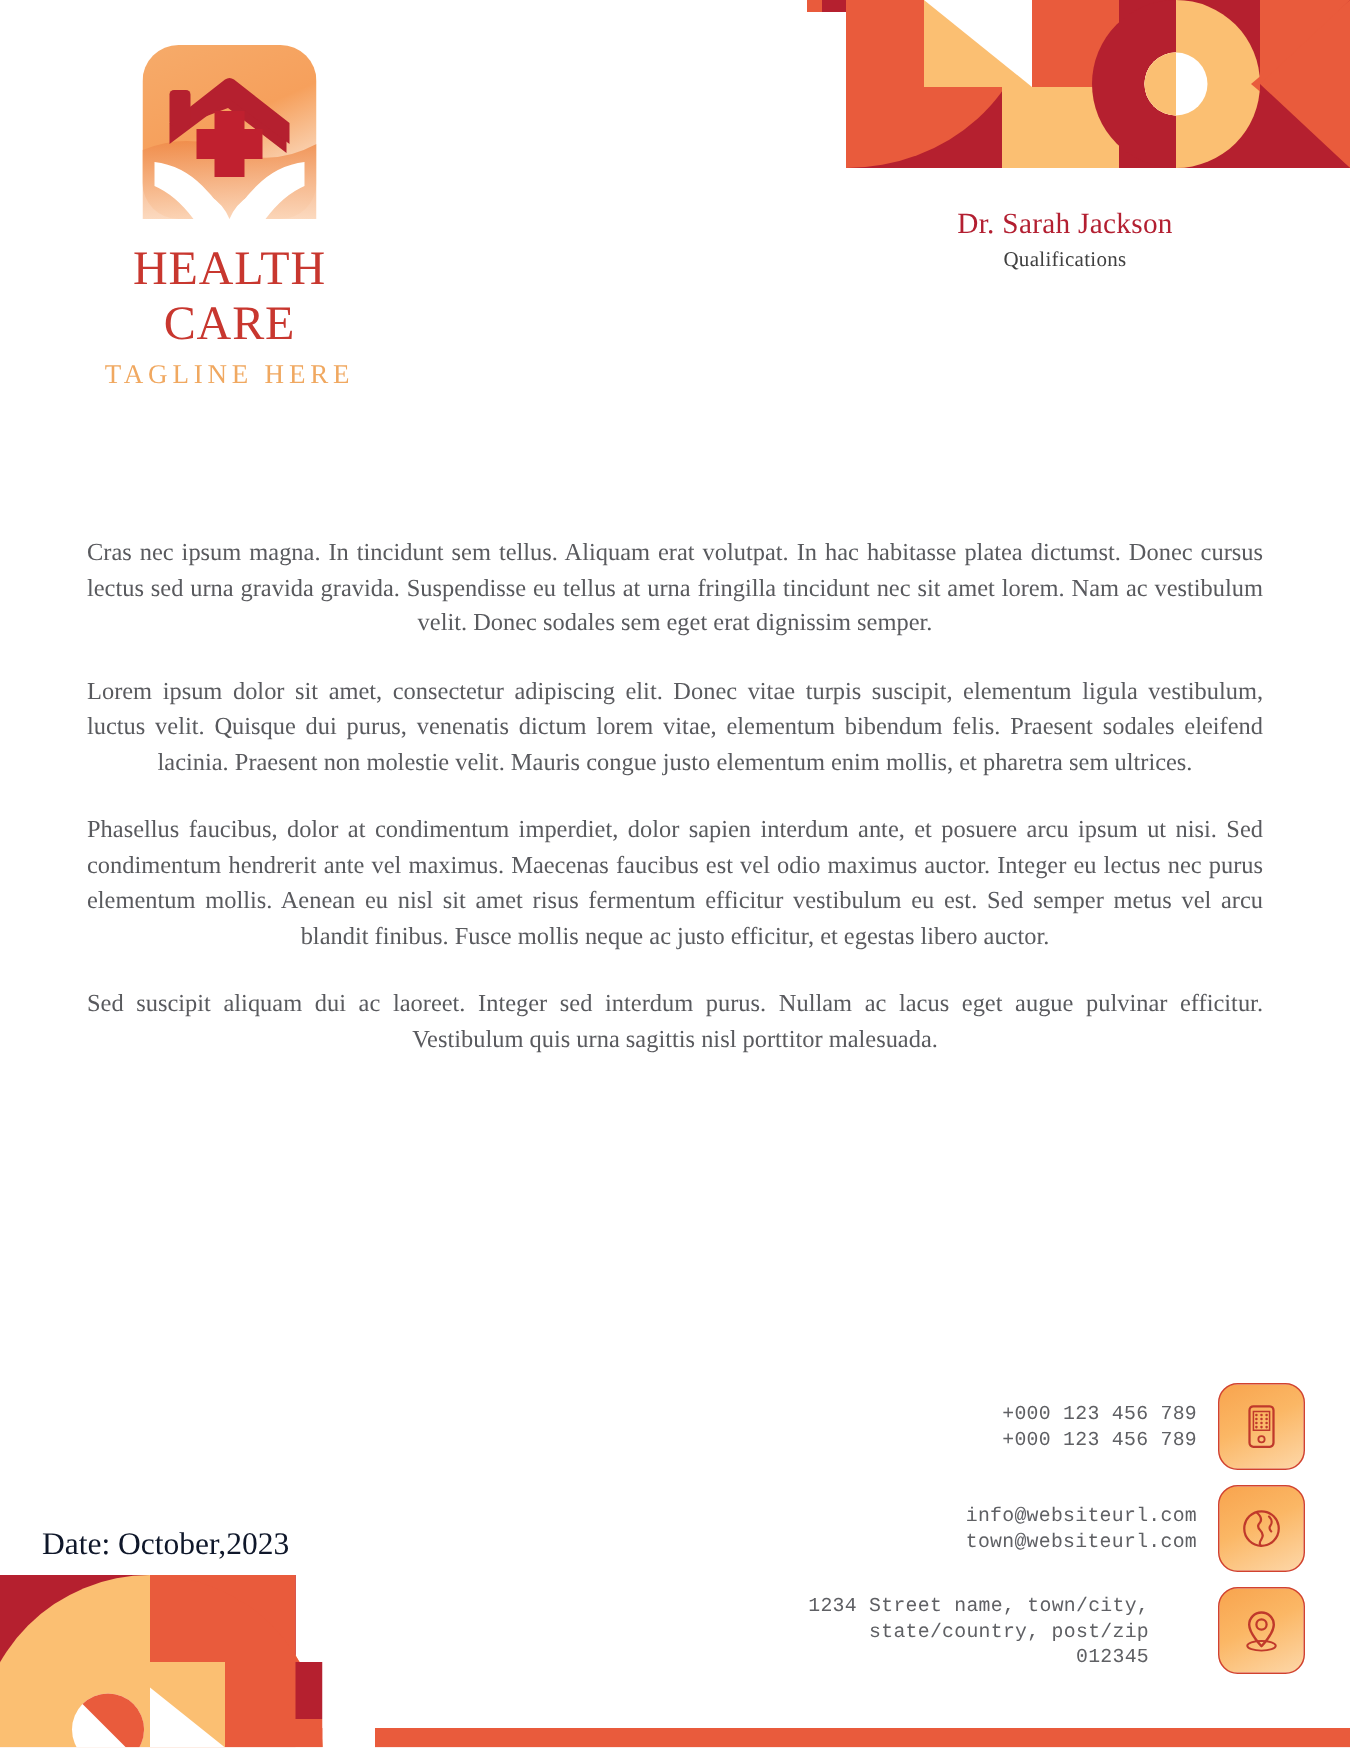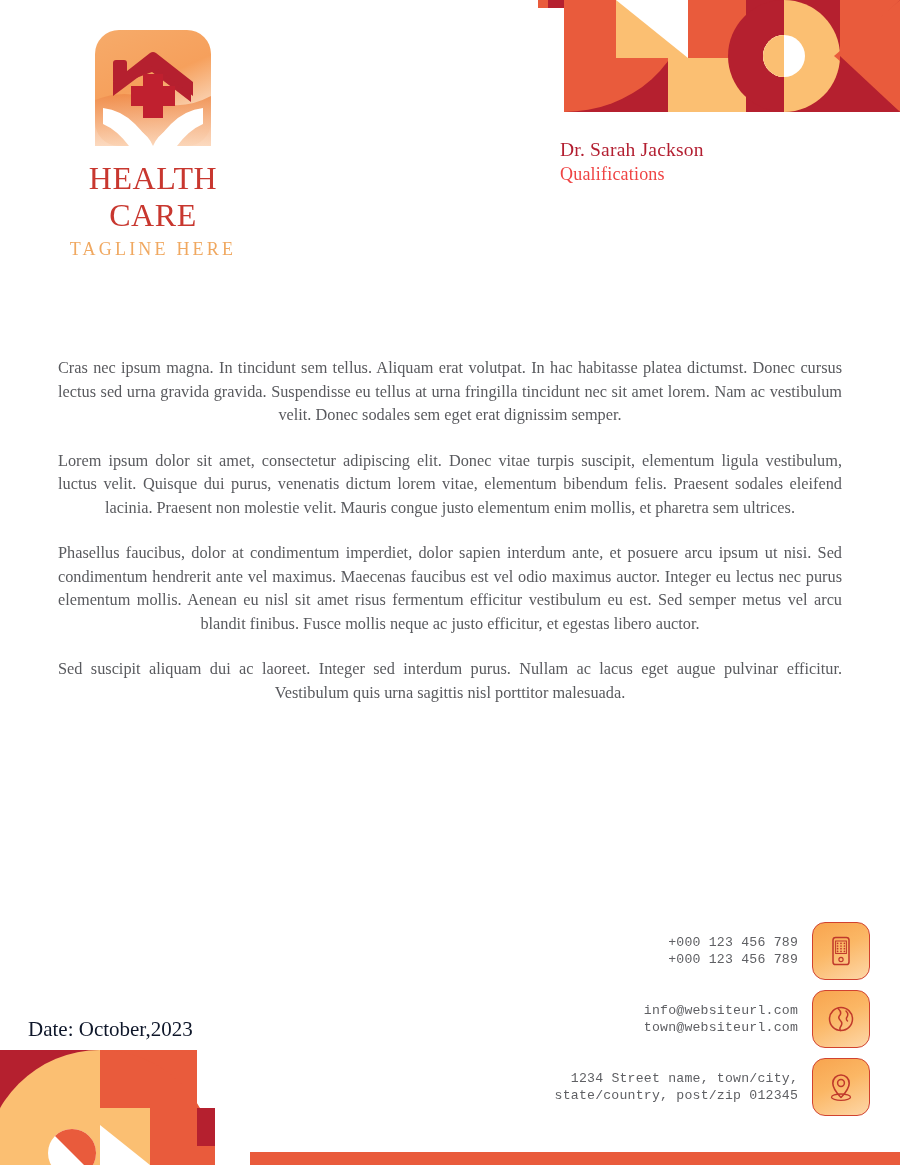--- a/index.html
+++ b/index.html
@@ -26,32 +26,32 @@
     width: 362px;
     height: 118px;
     overflow: hidden;
   }
 
   
   .doctor-block {
     position: absolute;
     right: 40px;
     top: 138px;
-    text-align: left;
+    text-align: center;
     width: 300px;
   }
   .doctor-name {
     color: #b31f31;
     font-size: 19.5px;
     line-height: 24px;
     letter-spacing: 0.2px;
   }
   .doctor-qual {
-    color: #ef4444;
-    font-size: 18px;
+    color: #404040;
+    font-size: 14px;
     line-height: 24px;
     letter-spacing: 0.2px;
   }
 
   
   .logo-wrap {
     position: absolute;
     left: 58px;
     top: 30px;
     width: 190px;
@@ -289,21 +289,21 @@
       </div>
       <div class="icon-box">
         <svg width="34" height="34" viewBox="0 0 34 34" xmlns="http://www.w3.org/2000/svg">
           <circle cx="17" cy="17" r="11.5" fill="none" stroke="#c0392b" stroke-width="1.5"></circle>
           <path d="M 14 6.5 Q 18 10 16 13 Q 13.5 15.5 16 18 Q 19 21 17 24 Q 15 27 16.5 28.4" fill="none" stroke="#c0392b" stroke-width="1.5" stroke-linecap="round"></path>
           <path d="M 22 9 Q 25 12 23 15 Q 21.5 17 23.5 19" fill="none" stroke="#c0392b" stroke-width="1.4" stroke-linecap="round"></path>
         </svg>
       </div>
     </div>
 
-    <div class="contact-row" style="margin-top:10px;">
+    <div class="contact-row" style="margin-top:10px;gap:32px;">
       <div class="contact-text">
         <div>1234 Street name, town/city,</div>
         <div>state/country, post/zip 012345</div>
       </div>
       <div class="icon-box">
         <svg width="34" height="34" viewBox="0 0 34 34" xmlns="http://www.w3.org/2000/svg">
           <path d="M 17 5 C 12.3 5 8.8 8.6 8.8 13.2 C 8.8 19 17 27.5 17 27.5 C 17 27.5 25.2 19 25.2 13.2 C 25.2 8.6 21.7 5 17 5 Z" fill="none" stroke="#c0392b" stroke-width="1.6" stroke-linejoin="round"></path>
           <circle cx="17" cy="13" r="3.4" fill="none" stroke="#c0392b" stroke-width="1.5"></circle>
           <ellipse cx="17" cy="27.2" rx="9.5" ry="3.2" fill="none" stroke="#c0392b" stroke-width="1.3"></ellipse>
         </svg>

